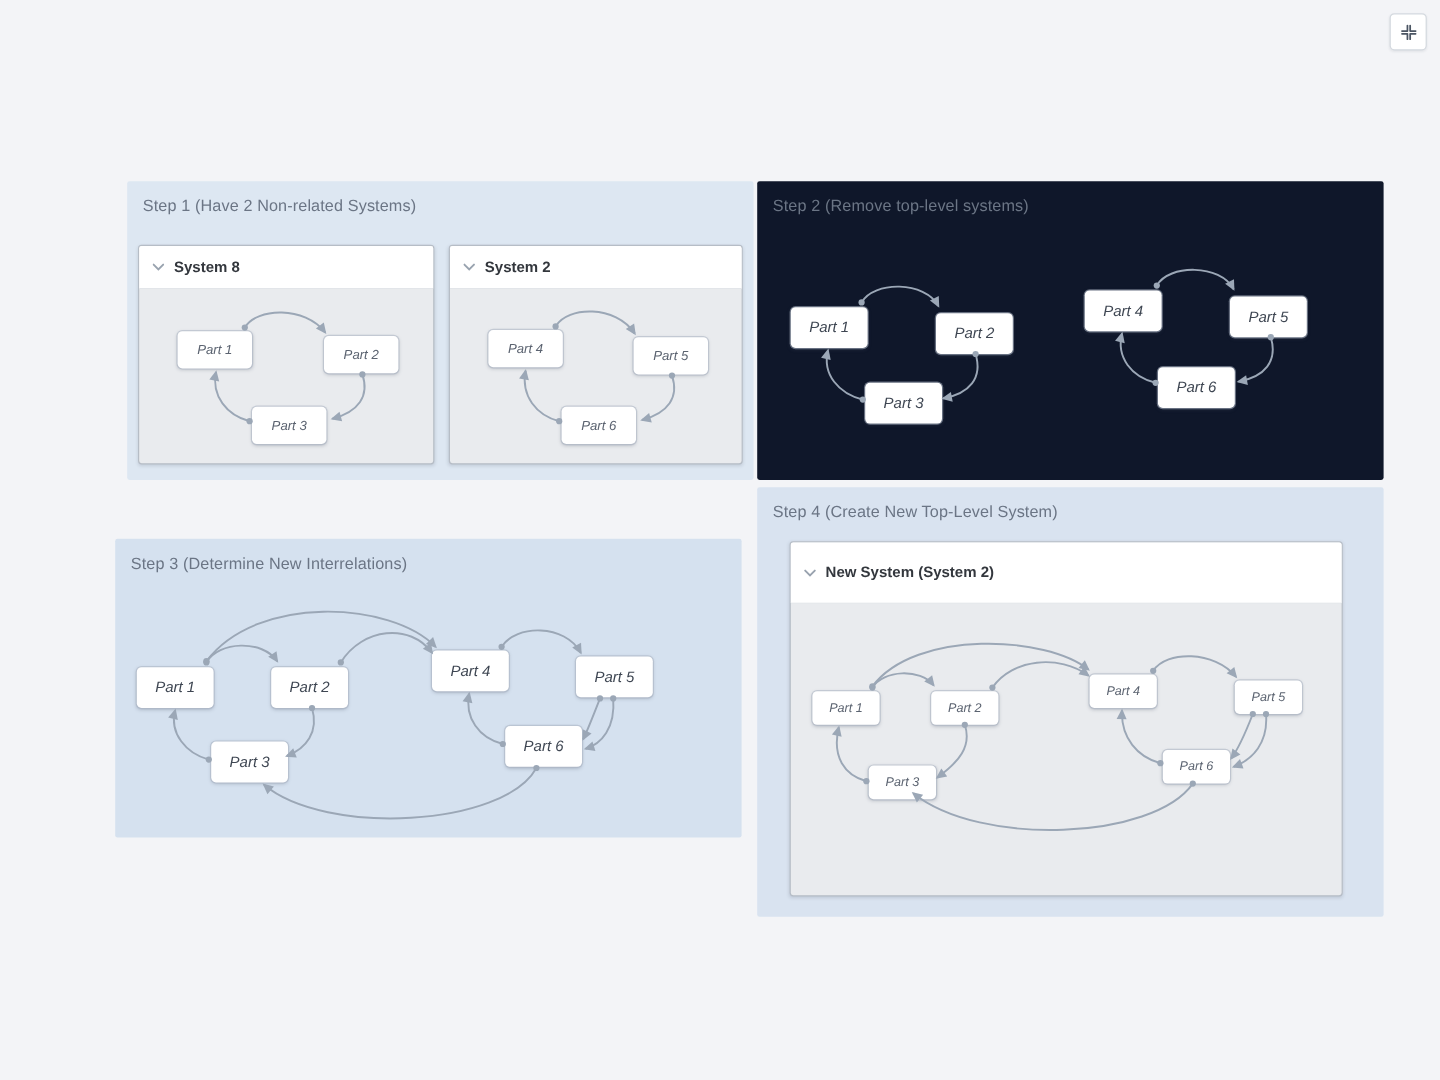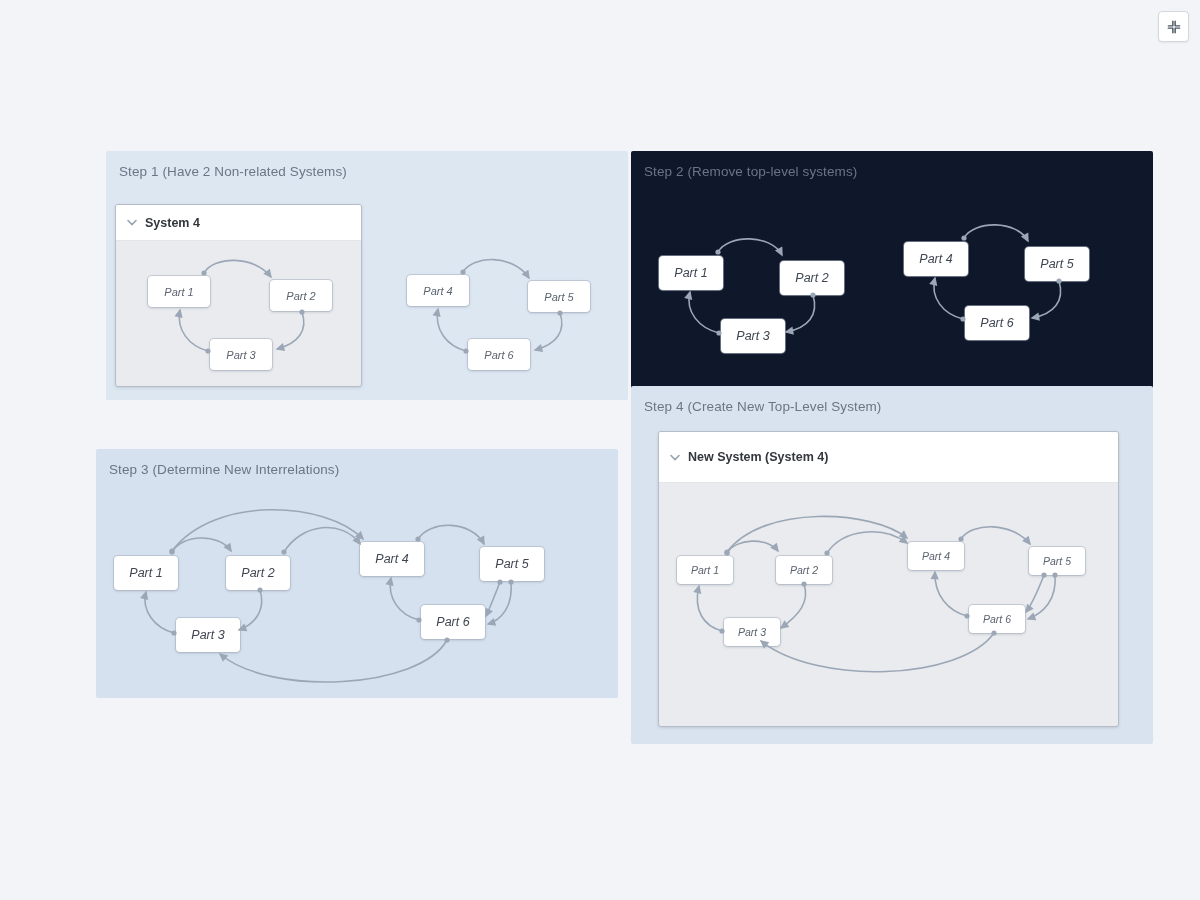--- a/index.html
+++ b/index.html
@@ -19,21 +19,21 @@
     box-shadow:0 1px 2px rgba(40,50,70,.08);
     display:flex;align-items:center;justify-content:center;cursor:pointer;
   }
   .fit-btn svg{display:block;}
 
   
   .panel{position:absolute;border-radius:2px;overflow:hidden;}
   #panel-step1{left:106px;top:151px;width:522px;height:249px;background:#dde7f2;}
   #panel-step2{left:631px;top:151px;width:522px;height:249px;background:#0f172a;}
   #panel-step3{left:96px;top:403px;width:522px;height:249px;background:#d5e1ef;margin-top:46px;}
-  #panel-step4{left:631px;top:386px;width:522px;height:358px;background:#d9e3f0;}
+  #panel-step4{left:631px;top:406px;width:522px;height:358px;background:#d9e3f0;}
   .panel-title{
     position:absolute;top:13px;left:13px;
     font-size:13.5px;color:#6b7585;letter-spacing:.1px;
   }
 
   
   .syscont{
     position:absolute;background:#e9ebee;
     border:1px solid #b6bdc6;border-radius:3px;
     box-shadow:0 1px 3px rgba(40,50,70,.15);
@@ -84,24 +84,34 @@
   <div class="panel" id="panel-step1">
     <div class="panel-title">Step 1 (Have 2 Non-related Systems)</div>
 
     <div class="syscont" style="left:9px;top:53px;width:245px;height:181px;">
       <div class="syshead h35">
         <span class="chev">
           <svg width="10" height="7" viewBox="0 0 10 7" fill="none" stroke="#99a3af" stroke-width="1.6" stroke-linecap="round">
               <polyline points="1,1.5 5,5.5 9,1.5"></polyline>
             </svg>
         </span>
-        <span>System 4</span>
+        <span>System 8</span>
       </div>
     </div>
 
+    <div class="syscont" style="left:268px;top:53px;width:243px;height:181px;">
+      <div class="syshead h35">
+        <span class="chev">
+          <svg width="10" height="7" viewBox="0 0 10 7" fill="none" stroke="#99a3af" stroke-width="1.6" stroke-linecap="round">
+              <polyline points="1,1.5 5,5.5 9,1.5"></polyline>
+            </svg>
+        </span>
+        <span>System 2</span>
+      </div>
+    </div>
 
     <div class="node n-sm" style="left:42px;top:125px;">Part 1</div>
     <div class="node n-sm" style="left:164px;top:129px;">Part 2</div>
     <div class="node n-sm" style="left:104px;top:188px;">Part 3</div>
     <div class="node n-sm" style="left:301px;top:124px;">Part 4</div>
     <div class="node n-sm" style="left:422px;top:130px;">Part 5</div>
     <div class="node n-sm" style="left:362px;top:188px;">Part 6</div>
 
     <svg class="edges" id="svg-step1" width="522" height="249">
         <defs>
@@ -197,21 +207,21 @@
   <div class="panel" id="panel-step4">
     <div class="panel-title">Step 4 (Create New Top-Level System)</div>
 
     <div class="syscont" style="left:27px;top:45px;width:459px;height:294px;">
       <div class="syshead h50">
         <span class="chev">
           <svg width="10" height="7" viewBox="0 0 10 7" fill="none" stroke="#99a3af" stroke-width="1.6" stroke-linecap="round">
               <polyline points="1,1.5 5,5.5 9,1.5"></polyline>
             </svg>
         </span>
-        <span>New System (System 4)</span>
+        <span>New System (System 2)</span>
       </div>
     </div>
 
     <div class="node n-xs" style="left:46px;top:170px;">Part 1</div>
     <div class="node n-xs" style="left:145px;top:170px;">Part 2</div>
     <div class="node n-xs" style="left:93px;top:232px;">Part 3</div>
     <div class="node n-xs" style="left:277px;top:156px;">Part 4</div>
     <div class="node n-xs" style="left:398px;top:161px;">Part 5</div>
     <div class="node n-xs" style="left:338px;top:219px;">Part 6</div>
 

